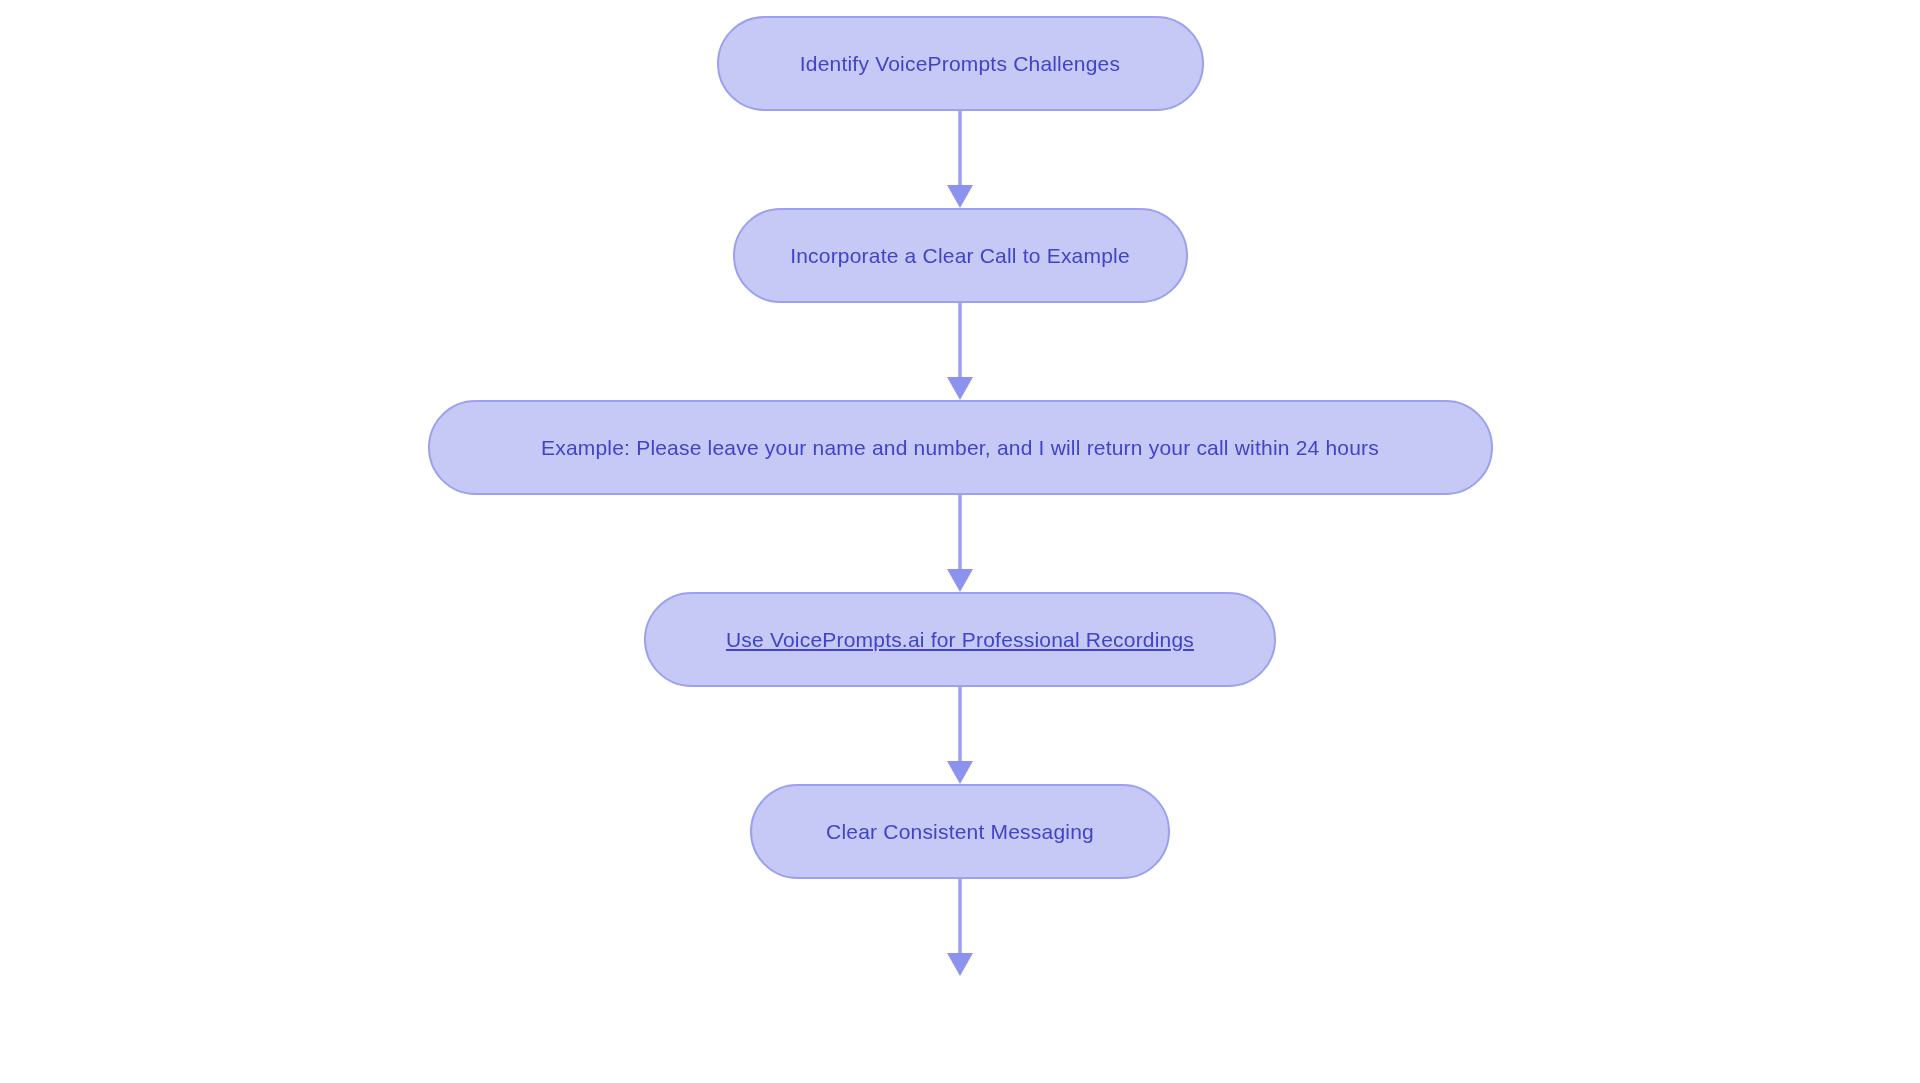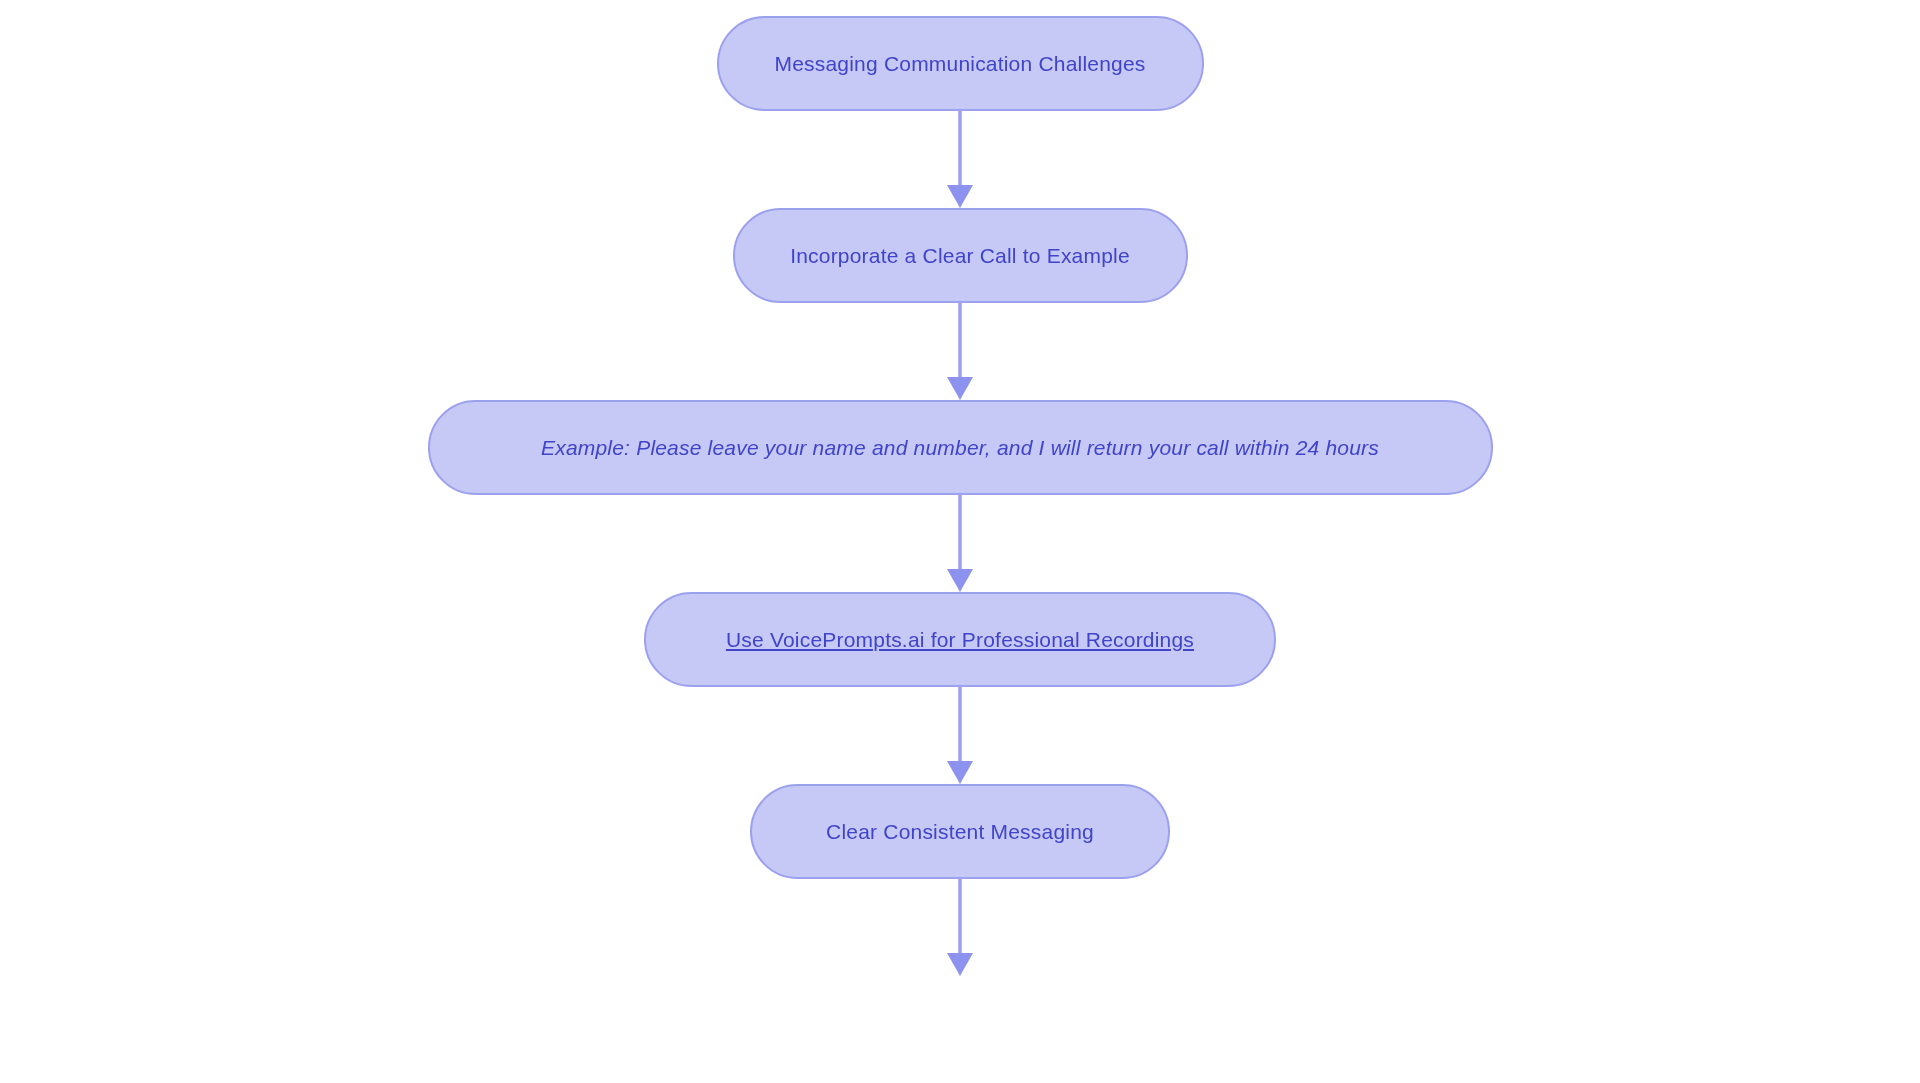--- a/index.html
+++ b/index.html
@@ -32,36 +32,36 @@
     color: #4044c8;
     font-size: 21px;
     font-weight: 500;
     letter-spacing: 0.2px;
     white-space: nowrap;
     padding: 0 46px;
     flex-shrink: 0;
   }
   .node-1 { min-width: 487px; }
   .node-2 { min-width: 455px; }
-  .node-3 { min-width: 1065px; font-style: italic; }
+  .node-3 { min-width: 1065px; }
   .node-4 { min-width: 632px; text-decoration: underline; }
   .node-5 { min-width: 420px; }
   .node-6 { min-width: 274px; }
   .flow-arrow {
     flex-shrink: 0;
     display: block;
   }
 </style>
 </head>
 <body>
 
 <div class="flowchart">
 
   <div class="flow-node node-1">
-    <span>Messaging Communication Challenges</span>
+    <span>Identify VoicePrompts Challenges</span>
   </div>
 
   <svg class="flow-arrow" width="30" height="97" viewBox="0 0 30 97">
     <line x1="15" y1="0" x2="15" y2="76" stroke="#9b9ff1" stroke-width="3.5"></line>
     <polygon points="2,74 28,74 15,97" fill="#8d92ef"></polygon>
   </svg>
 
   <div class="flow-node node-2">
     <span>Incorporate a Clear Call to Example</span>
   </div>

